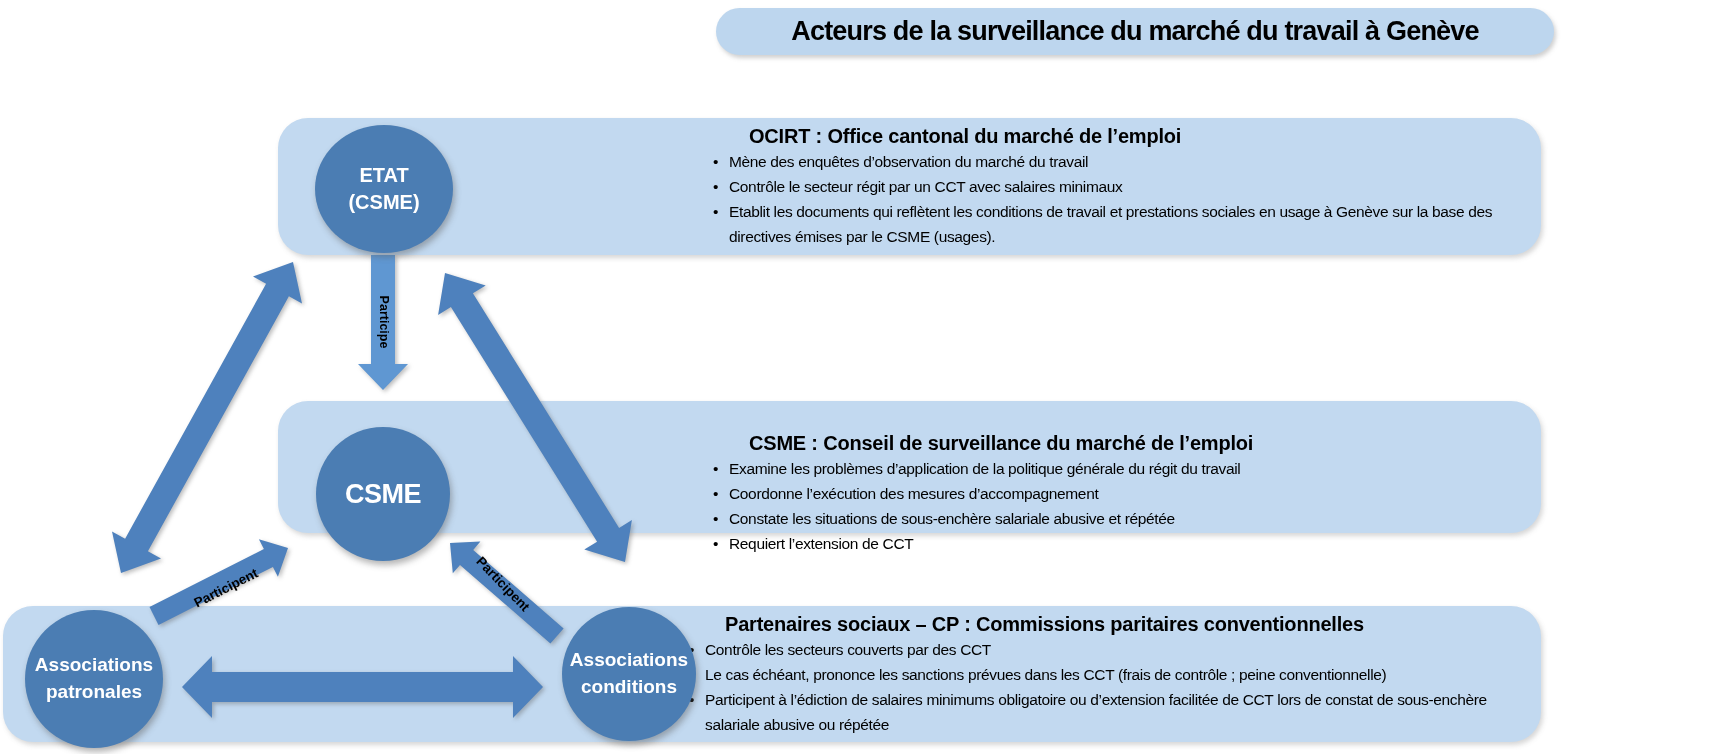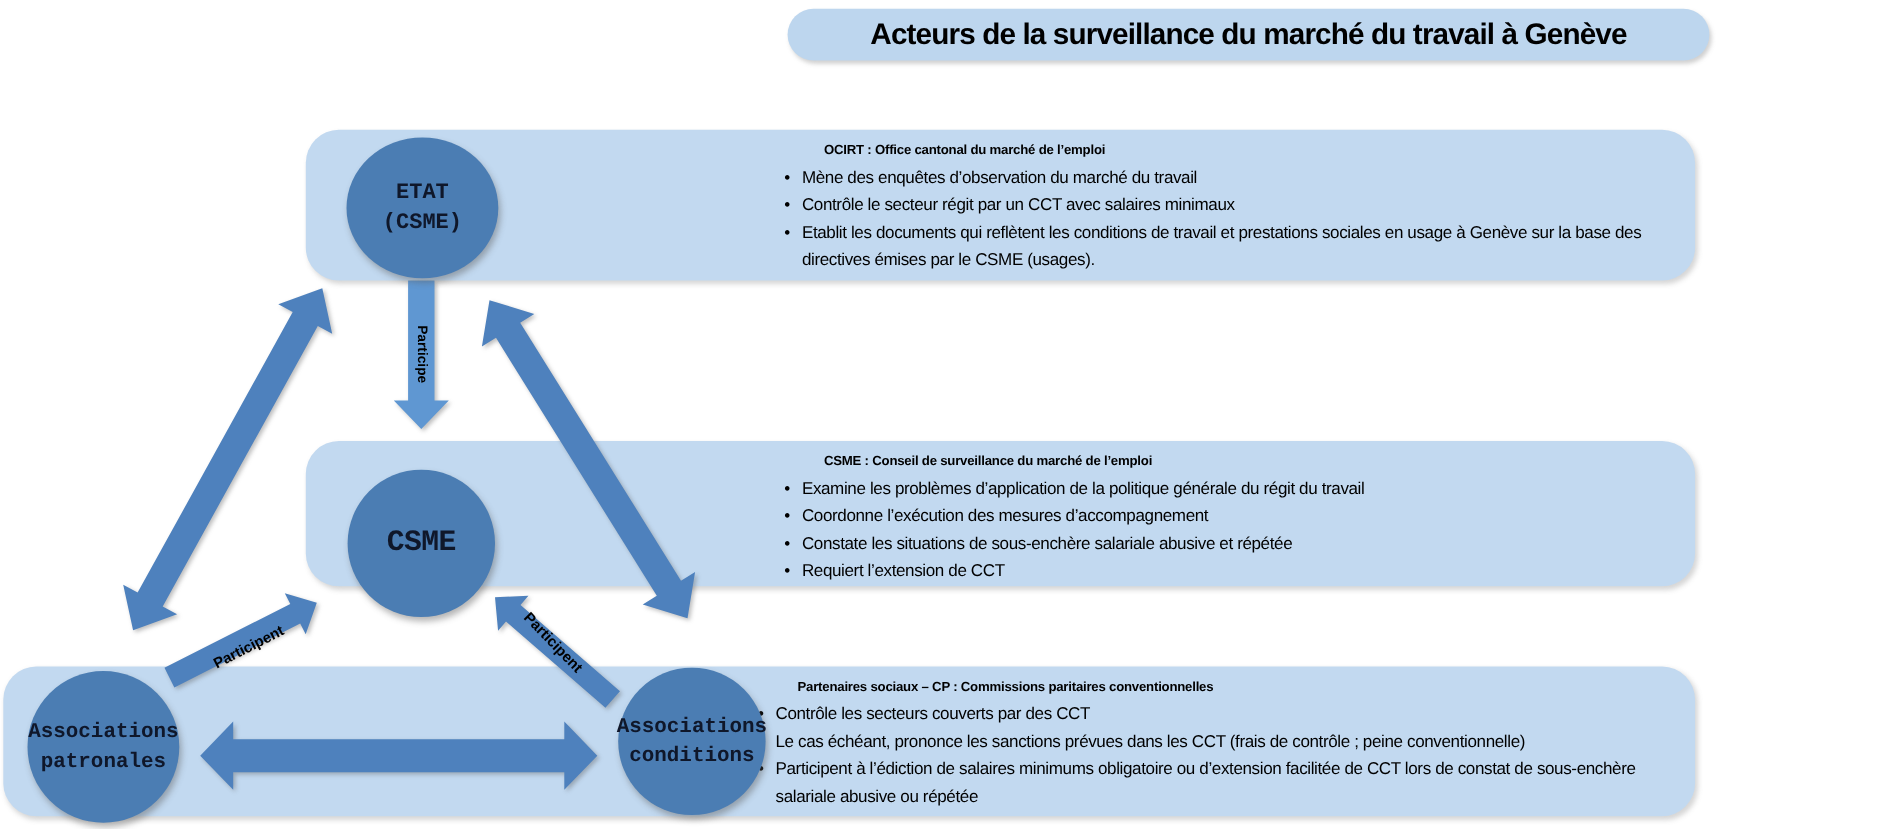--- a/index.html
+++ b/index.html
@@ -37,26 +37,26 @@
     background: #c2d9f0;
     border-radius: 30px;
     box-shadow: 2px 3px 5px rgba(120,120,120,0.3);
   }
   #box-ocirt  { left: 278px; top: 118px; width: 1263px; height: 137px; }
   #box-csme   { left: 278px; top: 401px; width: 1263px; height: 132px; }
   #box-partenaires { left: 3px; top: 606px; width: 1538px; height: 136px; }
 
   .box-text { position: absolute; width: 818px; }
   #text-ocirt  { left: 712px; top: 124px; }
-  #text-csme   { left: 712px; top: 407px; }
+  #text-csme   { left: 712px; top: 431px; }
   #text-partenaires { left: 688px; top: 612px; }
 
   .box-header {
     font-weight: bold;
-    font-size: 12px;
+    font-size: 20px;
     letter-spacing: -0.2px;
     height: 25px; line-height: 25px;
     padding-left: 37px;
     white-space: nowrap;
   }
   .bullet-line {
     position: relative;
     font-size: 15.5px;
     letter-spacing: -0.35px;
     line-height: 25px;
@@ -70,24 +70,23 @@
 
   
   .node {
     position: absolute;
     background: #4b7db3;
     border-radius: 50%;
     display: flex; flex-direction: column;
     align-items: center; justify-content: center;
     text-align: center;
     font-weight: bold;
-    color: #0f172a;
+    color: #ffffff;
     box-shadow: 2px 4px 6px rgba(90,90,90,0.45);
     z-index: 30;
-    font-family: Liberation Mono, monospace;
   }
   #node-etat { left: 315px; top: 125px; width: 138px; height: 128px; font-size: 20px; line-height: 1.35; }
   #node-csme { left: 316px; top: 402px; width: 134px; height: 134px; font-size: 27px; letter-spacing: -0.5px; margin-top: 25px; }
   #node-patronales { left: 25px;  top: 610px; width: 138px; height: 138px; font-size: 19px; line-height: 1.4; }
   #node-syndicales { left: 562px; top: 607px; width: 134px; height: 134px; font-size: 19px; line-height: 1.4; }
 
   
   #arrow-layer {
     position: absolute;
     left: 0; top: 0;

